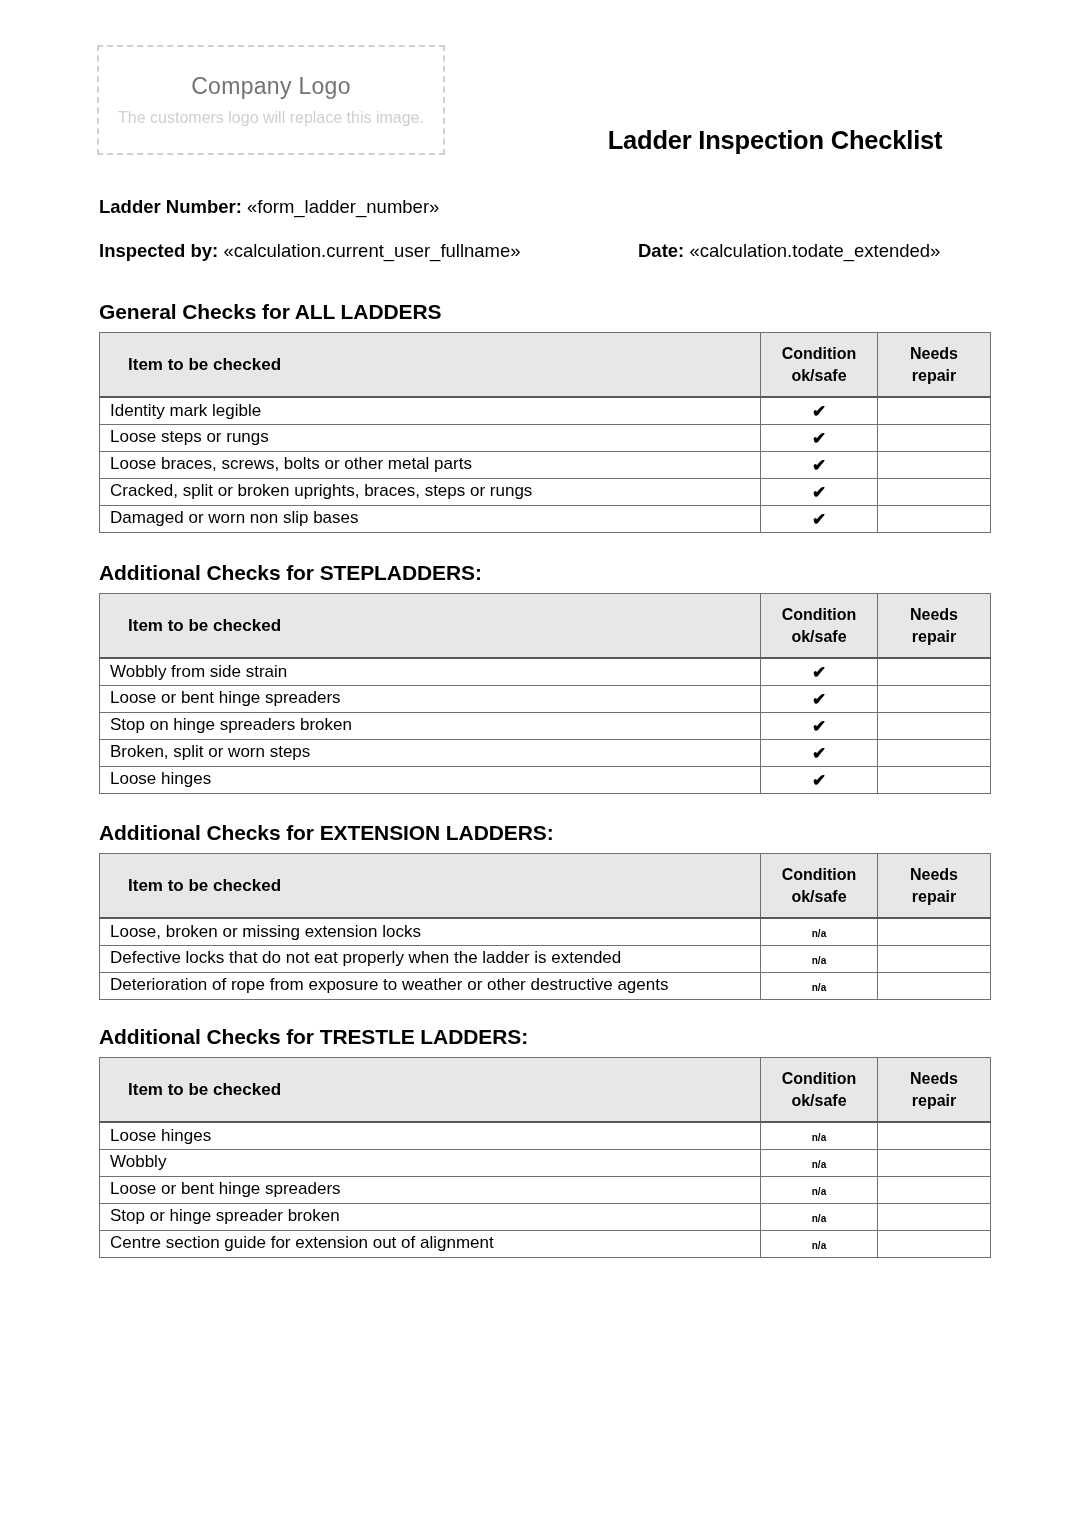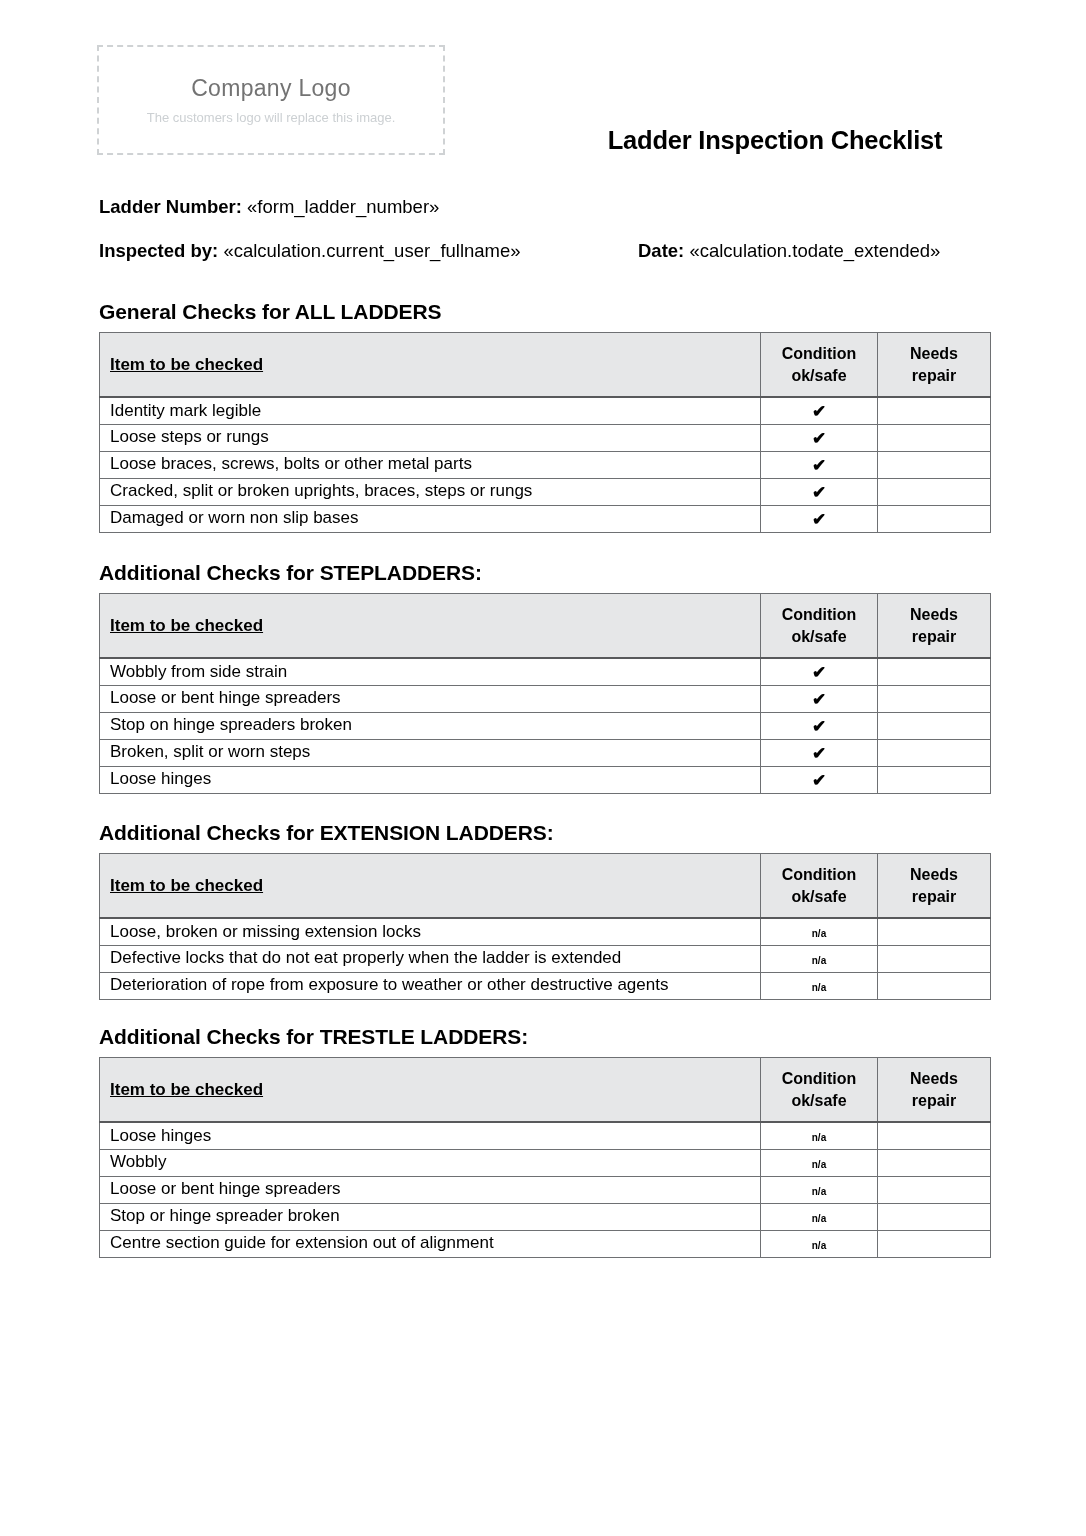--- a/index.html
+++ b/index.html
@@ -43,21 +43,21 @@
     align-items: center;
     justify-content: center;
   }
   .logo-title {
     font-size: 23px;
     color: #737373;
     letter-spacing: 0.3px;
     line-height: 1.2;
   }
   .logo-sub {
-    font-size: 13px;
+    font-size: 16px;
     color: #ccd0d3;
     margin-top: 7px;
     line-height: 1.2;
   }
   .doc-title {
     position: absolute;
     left: 560px;
     top: 126px;
     width: 430px;
     text-align: center;
@@ -117,25 +117,24 @@
     box-sizing: border-box;
   }
   table.checks thead th {
     background: #e6e7e8;
     border-bottom: 2px solid #58595b;
     padding: 10px 0;
     height: 56px;
   }
   table.checks thead th.h-item {
     text-align: left;
-    padding-left: 10px;
+    padding-left: 28px;
     font-size: 17px;
     font-weight: bold;
     vertical-align: middle;
-    text-decoration: underline;
   }
   table.checks thead th.h-col {
     text-align: center;
     font-size: 16px;
     font-weight: bold;
     line-height: 1.35;
     vertical-align: middle;
   }
   table.checks tbody td {
     height: 27px;

